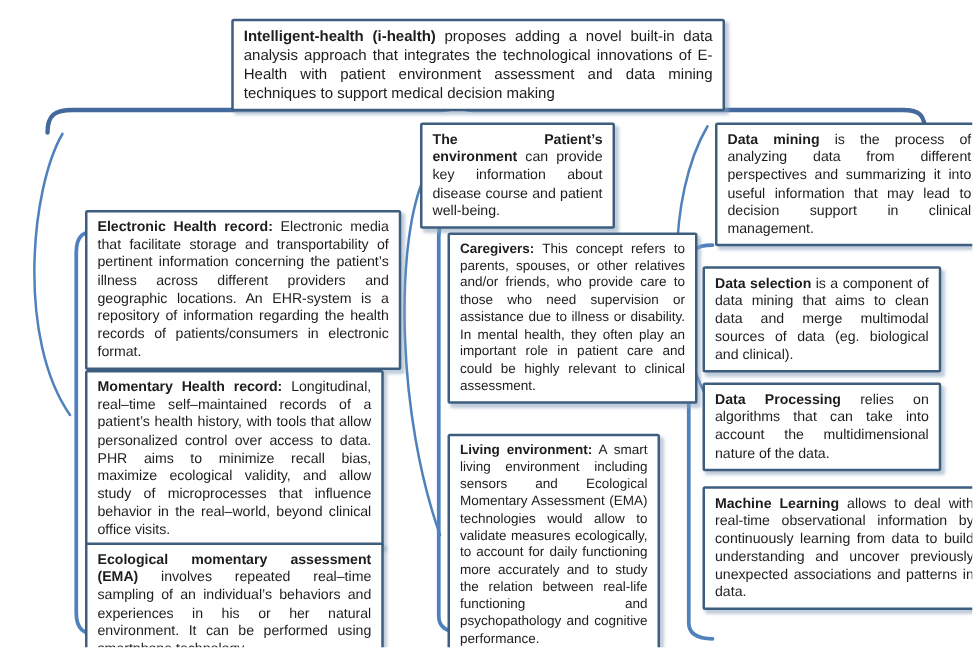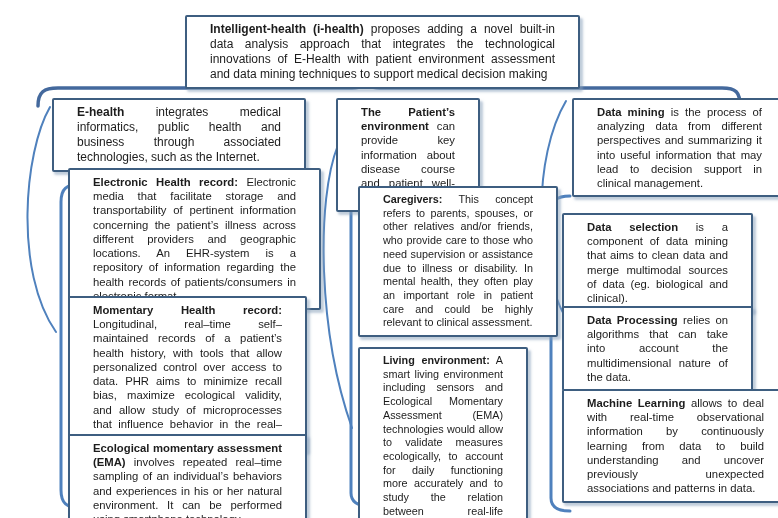--- a/index.html
+++ b/index.html
@@ -11,21 +11,21 @@
     color:#1c1c1c;
     overflow:hidden;
   }
   .node {
     position:absolute;
     box-sizing:border-box;
     background:#ffffff;
     border:2px solid #3e5e80;
     border-radius:2px;
     box-shadow:2.5px 3px 2.5px rgba(139,162,188,0.55);
-    padding:5px 23px;
+    padding:5px 8px;
   }
   .node p { margin:0; text-align:justify; }
   .node b { font-weight:bold; }
   .fs12 p { font-size:12px;   line-height:1.26; }
   .fs115 p{ font-size:11.3px; line-height:1.26; }
   .fs11 p { font-size:10.8px; line-height:1.27; }
   #braces {
     position:absolute; left:0; top:0;
     pointer-events:none;
   }
@@ -48,41 +48,37 @@
 
     <path d="M 566 101 C 534 155 530 268 574 332" stroke="#4f81bd" stroke-width="2"></path>
     <path d="M 570 196 C 556 196 551 201 551 212 L 551 498 C 551 506 556 511 570 511" stroke="#4f81bd" stroke-width="3"></path>
   </svg>
 
   <div class="node fs12" style="left:185px; top:15px; width:395px;">
     <p><b>Intelligent-health (i-health)</b>
        <span>proposes adding a novel built-in data analysis approach that integrates the technological innovations of E-Health with patient environment assessment and data mining techniques to support medical decision making</span></p>
   </div>
 
-  <div class="node fs12" style="left:52px; top:98px; width:254px;">
-    <p><b>E-health</b>
-       <span>integrates medical informatics, public health and business through associated technologies, such as the Internet.</span></p>
-  </div>
 
   <div class="node fs115" style="left:68px; top:168px; width:253px;">
     <p><b>Electronic Health record:</b>
        <span>Electronic media that facilitate storage and transportability of pertinent information concerning the patient’s illness across different providers and geographic locations. An EHR-system is a repository of information regarding the health records of patients/consumers in electronic format.</span></p>
   </div>
 
   <div class="node fs115" style="left:68px; top:296px; width:239px;">
     <p><b>Momentary Health record:</b>
        <span>Longitudinal, real–time self–maintained records of a patient’s health history, with tools that allow personalized control over access to data. PHR aims to minimize recall bias, maximize ecological validity, and allow study of microprocesses that influence behavior in the real–world, beyond clinical office visits.</span></p>
   </div>
 
   <div class="node fs115" style="left:68px; top:434px; width:239px;">
     <p><b>Ecological momentary assessment (EMA)</b>
        <span>involves repeated real–time sampling of an individual’s behaviors and experiences in his or her natural environment. It can be performed using smartphone technology.</span></p>
   </div>
 
-  <div class="node fs115" style="left:336px; top:98px; width:144px;">
+  <div class="node fs115" style="left:336px; top:98px; width:156px;">
     <p><b>The Patient’s environment</b>
        <span>can provide key information about disease course and patient well-being.</span></p>
   </div>
 
   <div class="node fs11" style="left:358px; top:186px; width:200px;">
     <p><b>Caregivers:</b>
        <span>This concept refers to parents, spouses, or other relatives and/or friends, who provide care to those who need supervision or assistance due to illness or disability. In mental health, they often play an important role in patient care and could be highly relevant to clinical assessment.</span></p>
   </div>
 
   <div class="node fs11" style="left:358px; top:347px; width:170px;">

